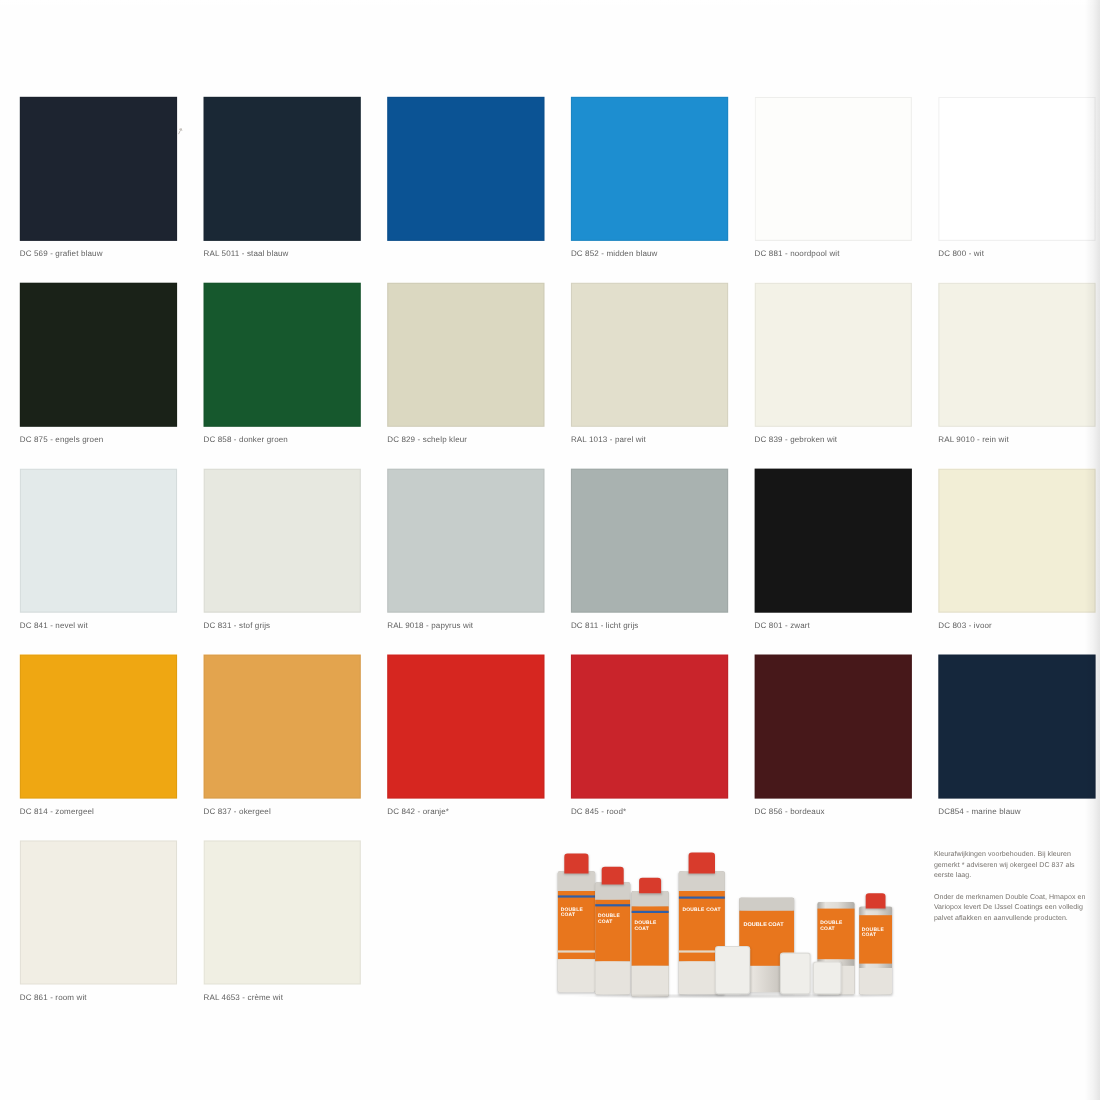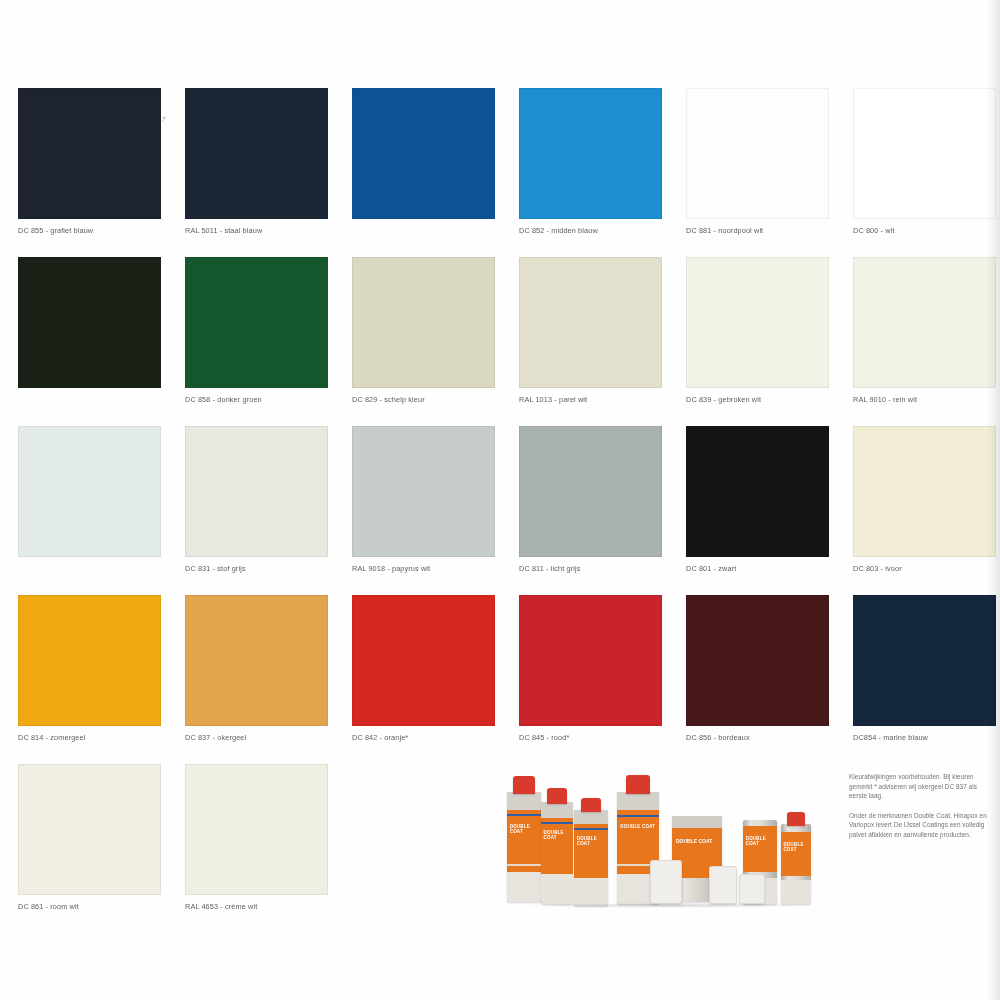--- a/index.html
+++ b/index.html
@@ -103,21 +103,21 @@
 <body>
 
 <div id="page">
 
   <div class="tickmark">↗</div>
 
   <div class="grid">
 
     <div class="cell">
       <span class="swatch bordered" style="background-color: rgb(29, 36, 48);"></span>
-      <div class="cap">DC 855 - grafiet blauw</div>
+      <div class="cap">DC 569 - grafiet blauw</div>
     </div>
     <div class="cell">
       <span class="swatch bordered" style="background-color: rgb(26, 40, 53);"></span>
       <div class="cap">RAL 5011 - staal blauw</div>
     </div>
     <div class="cell">
       <span class="swatch bordered" style="background-color: rgb(11, 83, 148);"></span>
     </div>
     <div class="cell">
       <span class="swatch bordered" style="background-color: rgb(29, 142, 208);"></span>
@@ -127,20 +127,21 @@
       <span class="swatch bordered" style="background-color: rgb(253, 253, 251);"></span>
       <div class="cap">DC 881 - noordpool wit</div>
     </div>
     <div class="cell">
       <span class="swatch bordered" style="background-color: rgb(255, 255, 255);"></span>
       <div class="cap">DC 800 - wit</div>
     </div>
 
     <div class="cell">
       <span class="swatch bordered" style="background-color: rgb(26, 34, 24);"></span>
+      <div class="cap">DC 875 - engels groen</div>
     </div>
     <div class="cell">
       <span class="swatch bordered" style="background-color: rgb(22, 88, 45);"></span>
       <div class="cap">DC 858 - donker groen</div>
     </div>
     <div class="cell">
       <span class="swatch bordered" style="background-color: rgb(219, 216, 193);"></span>
       <div class="cap">DC 829 - schelp kleur</div>
     </div>
     <div class="cell">
@@ -151,20 +152,21 @@
       <span class="swatch bordered" style="background-color: rgb(243, 242, 231);"></span>
       <div class="cap">DC 839 - gebroken wit</div>
     </div>
 
     <div class="cell">
       <span class="swatch bordered" style="background-color: rgb(243, 242, 230);"></span>
       <div class="cap">RAL 9010 - rein wit</div>
     </div>
     <div class="cell">
       <span class="swatch bordered" style="background-color: rgb(227, 234, 234);"></span>
+      <div class="cap">DC 841 - nevel wit</div>
     </div>
     <div class="cell">
       <span class="swatch bordered" style="background-color: rgb(231, 232, 224);"></span>
       <div class="cap">DC 831 - stof grijs</div>
     </div>
     <div class="cell">
       <span class="swatch bordered" style="background-color: rgb(198, 205, 203);"></span>
       <div class="cap">RAL 9018 - papyrus wit</div>
     </div>
     <div class="cell">

